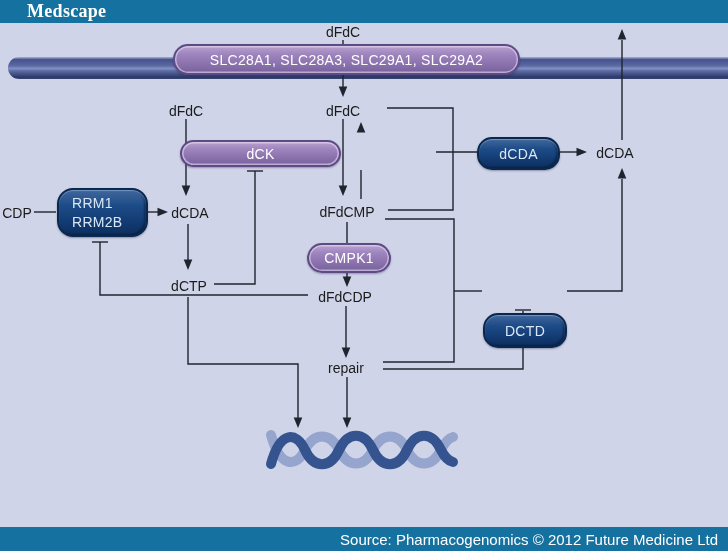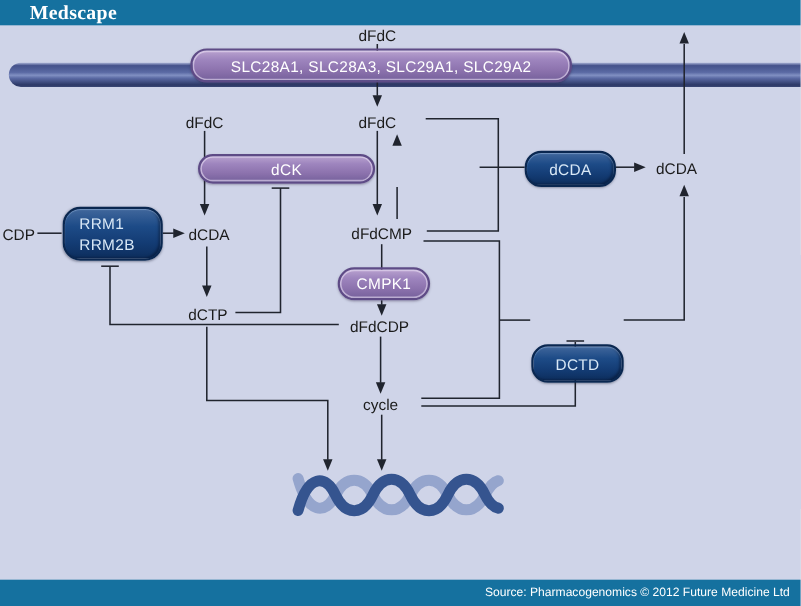--- a/index.html
+++ b/index.html
@@ -12,21 +12,21 @@
     position:absolute; left:0; top:0; width:728px; height:23px;
     background:#15719f; z-index:5;
   }
   .logo {
     position:absolute; left:27px; top:1px; color:#ffffff;
     font-family:"Liberation Serif", serif; font-size:18px; font-weight:bold;
     letter-spacing:.3px; z-index:6;
   }
   .banner-bottom {
     position:absolute; left:0; bottom:0; width:728px; height:24px;
-    background:#15719f; color:#ffffff; font-size:11px;
+    background:#15719f; color:#ffffff; font-size:15px;
     display:flex; align-items:center; justify-content:flex-end;
     padding-right:10px; box-sizing:border-box; z-index:5;
   }
   
   .membrane {
     position:absolute; left:8px; top:57px; width:720px; height:22px;
     border-radius:11px 0 0 11px; z-index:1;
     background:linear-gradient(180deg,
       #a9b2d6 0%, #45528b 12%, #5b6aa4 40%, #8190c2 52%,
       #5b6aa4 64%, #2c3866 92%, #3a4775 100%);
@@ -134,21 +134,21 @@
 
   <div class="node" style="left:343px; top:24px;">dFdC</div>
   <div class="node" style="left:186px; top:103px;">dFdC</div>
   <div class="node" style="left:343px; top:103px;">dFdC</div>
   <div class="node" style="left:615px; top:145px;">dCDA</div>
   <div class="node" style="left:17px;  top:205px;">CDP</div>
   <div class="node" style="left:190px; top:205px;">dCDA</div>
   <div class="node" style="left:347px; top:204px;">dFdCMP</div>
   <div class="node" style="left:189px; top:278px;">dCTP</div>
   <div class="node" style="left:345px; top:289px;">dFdCDP</div>
-  <div class="node" style="left:346px; top:360px;">cycle</div>
+  <div class="node" style="left:346px; top:360px;">repair</div>
 
   <div class="pill purple" style="left:173px; top:44px;  width:347px; height:31px;">SLC28A1, SLC28A3, SLC29A1, SLC29A2</div>
   <div class="pill purple" style="left:180px; top:140px; width:161px; height:27px;">dCK</div>
   <div class="pill navy" style="left:477px; top:137px; width:83px;  height:33px;">dCDA</div>
   <div class="pill navy rrm" style="left:57px; top:188px; width:91px; height:49px;border-radius:16px;">
     <span>RRM1</span>
     <span>RRM2B</span>
   </div>
   <div class="pill purple" style="left:307px; top:243px; width:84px; height:30px;">CMPK1</div>
   <div class="pill navy" style="left:483px; top:273px; width:84px; height:35px;margin-top:40px;">DCTD</div>

